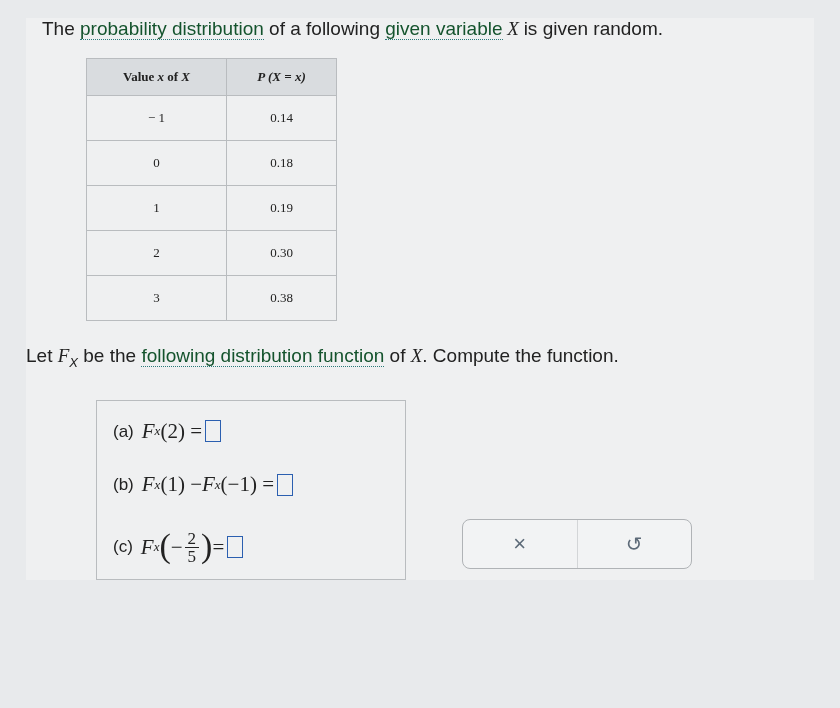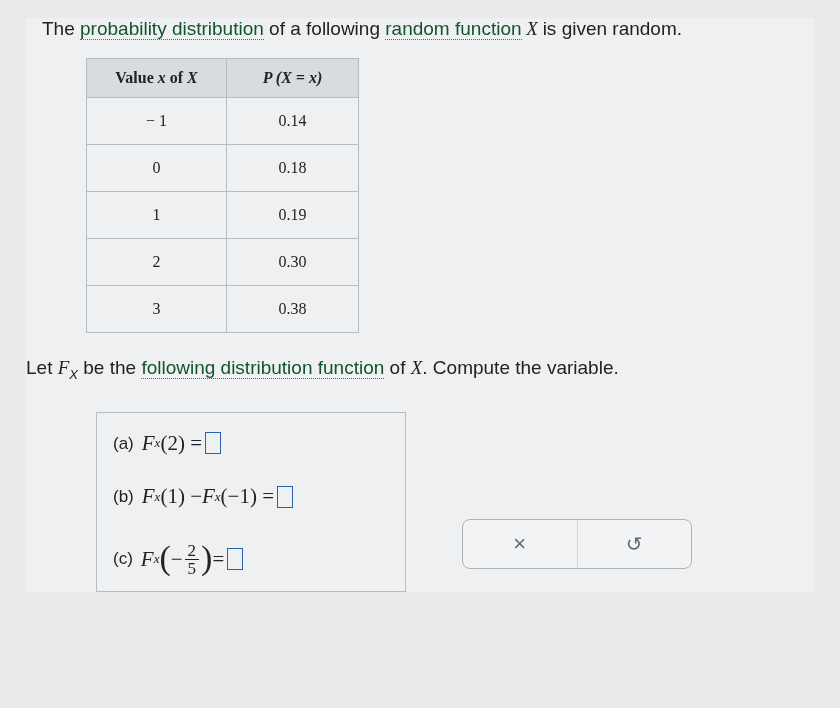--- a/index.html
+++ b/index.html
@@ -31,29 +31,29 @@
     .ital { font-style: italic; font-family: 'Times New Roman', serif; }
     table.dist {
       border-collapse: collapse;
       margin-left: 60px;
       margin-bottom: 24px;
     }
     table.dist th, table.dist td {
       border: 1px solid #b9bcbf;
       text-align: center;
       font-family: 'Times New Roman', serif;
-      font-size: 16px;
+      font-size: 13px;
     }
     table.dist th {
       background: #d9dcdf;
       font-weight: bold;
       padding: 10px 10px;
     }
     table.dist th.col1 { width: 140px; }
-    table.dist th.col2 { width: 132px; font-style: italic; }
+    table.dist th.col2 { width: 110px; font-style: italic; }
     table.dist td { padding: 14px 8px; }
     .let-line {
       font-family: Verdana, sans-serif;
       font-size: 19px;
       margin-bottom: 30px;
     }
     .sub { font-style: italic; font-size: 13px; vertical-align: sub; }
     .answers {
       border: 1px solid #b9bcbf;
       width: 310px;
@@ -109,21 +109,21 @@
     .frac .den { padding: 0 3px; }
     .paren-big { font-size: 34px; font-family: 'Times New Roman',serif; position:relative; top:-2px; }
     .px-header { font-style: italic; }
   </style>
 </head>
 <body>
 
 <div class="main-box">
 
   <p class="intro">
-    <span>The </span><span class="link">probability distribution</span><span> of a following </span><span class="link">random function</span><span class="ital"> X </span><span>is given random.</span>
+    <span>The </span><span class="link">probability distribution</span><span> of a following </span><span class="link">given variable</span><span class="ital"> X </span><span>is given random.</span>
   </p>
 
   <table class="dist">
     <tbody>
         <tr>
       <th class="col1">
         <span>Value <span class="ital">x</span> of <span class="ital">X</span></span>
       </th>
       <th class="col2 px-header">
         <span>P (X = x)</span>
@@ -146,21 +146,21 @@
           <td>0.30</td>
         </tr>
     <tr>
           <td>3</td>
           <td>0.38</td>
         </tr>
   </tbody>
     </table>
 
   <p class="let-line">
-    <span>Let </span><span class="ital">F</span><span class="sub">X</span><span>  be the </span><span class="link">following distribution function</span><span> of </span><span class="ital">X</span><span>. Compute the variable.</span>
+    <span>Let </span><span class="ital">F</span><span class="sub">X</span><span>  be the </span><span class="link">following distribution function</span><span> of </span><span class="ital">X</span><span>. Compute the function.</span>
   </p>
 
   <div class="answers">
 
     <div class="row">
       <span class="label">(a)</span>
       <span class="ital">F</span>
         <span class="sub">x</span>
         <span> (2) = </span>
       <span class="ansbox"></span>

